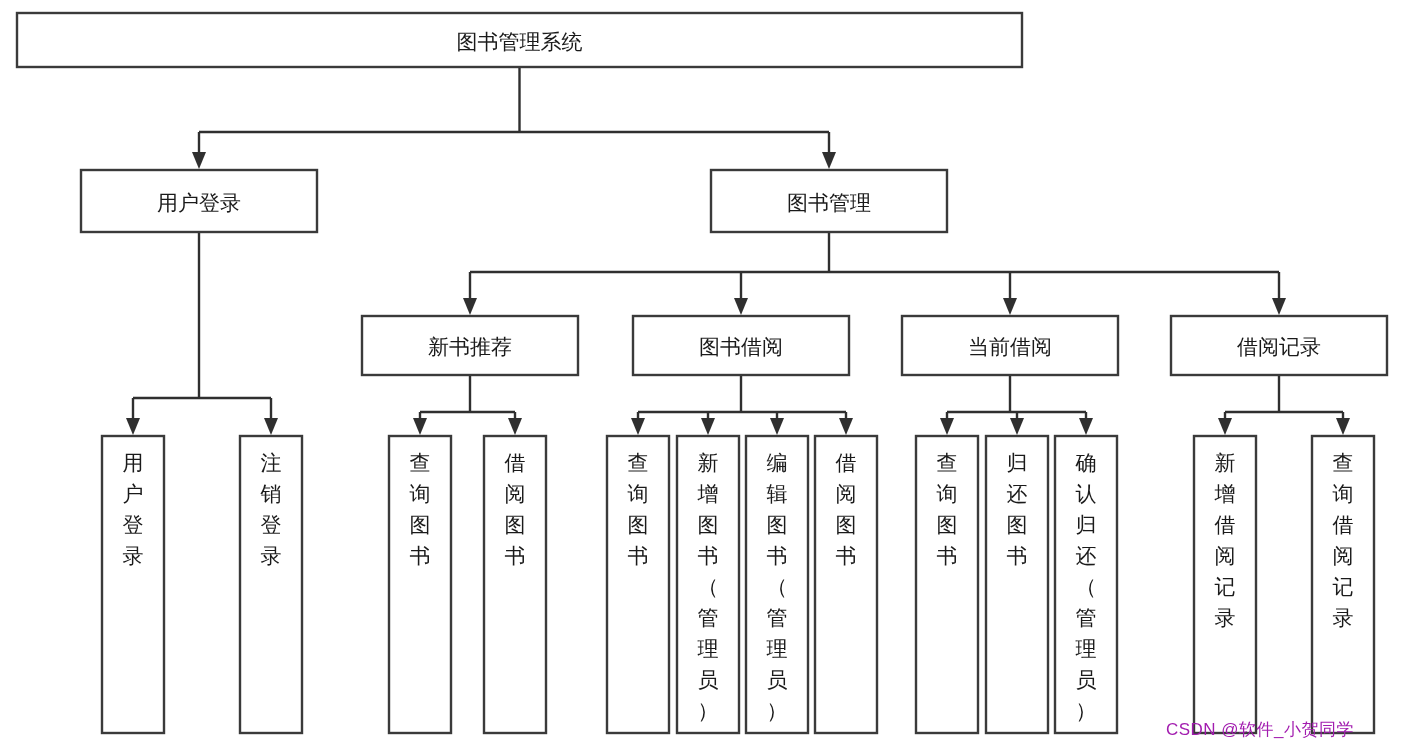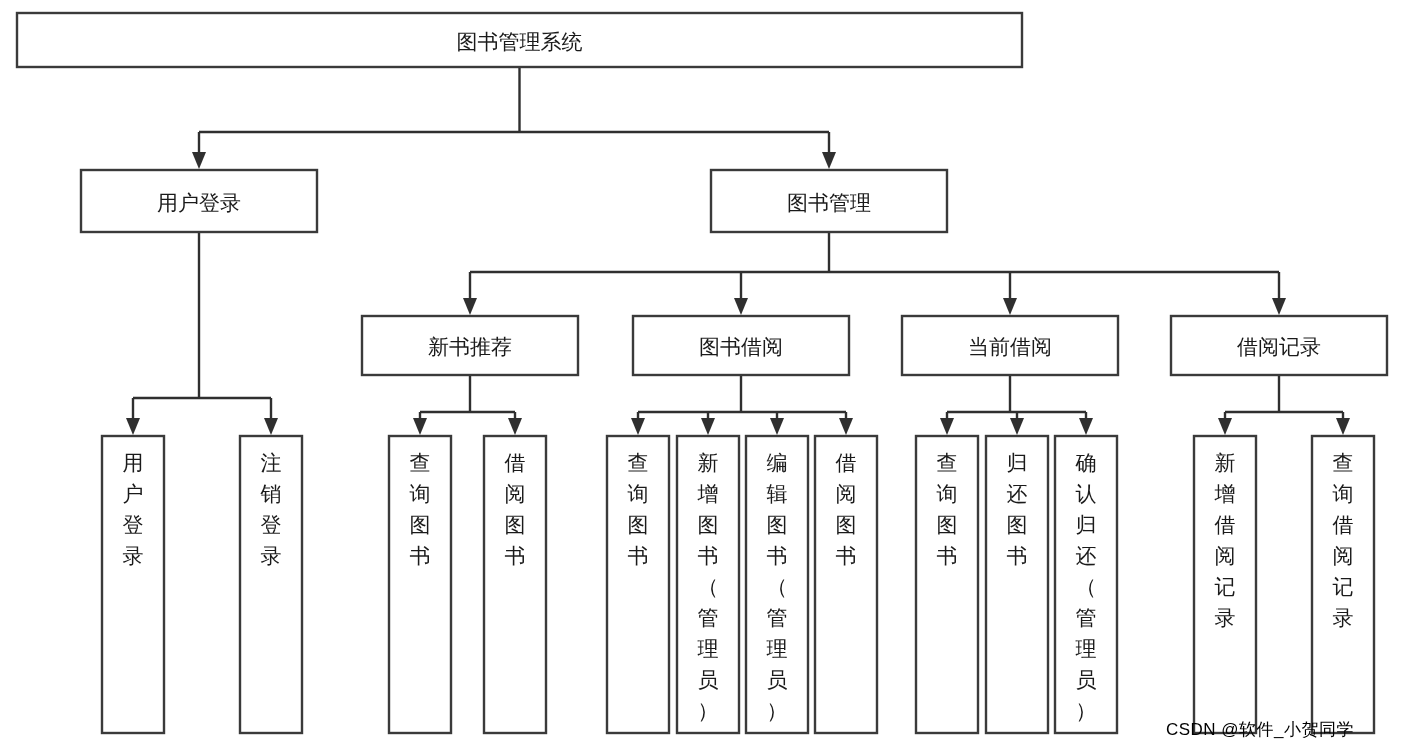--- a/index.html
+++ b/index.html
@@ -56,21 +56,21 @@
     font-size: 21px;
     fill: #1a1a1a;
     text-anchor: middle;
   }
   .watermark {
     position: absolute;
     right: 12px;
     bottom: 6px;
     font-family: "Liberation Sans", "DejaVu Sans", sans-serif;
     font-size: 17px;
-    color: #000000;
+    color: #a21caf;
     letter-spacing: 0.5px;
     white-space: nowrap;
     user-select: none;
   }
 </style>
 </head>
 <body>
 
 <div id="diagram-root">
   <svg class="tree" viewBox="0 0 1405 747" xmlns="http://www.w3.org/2000/svg">

